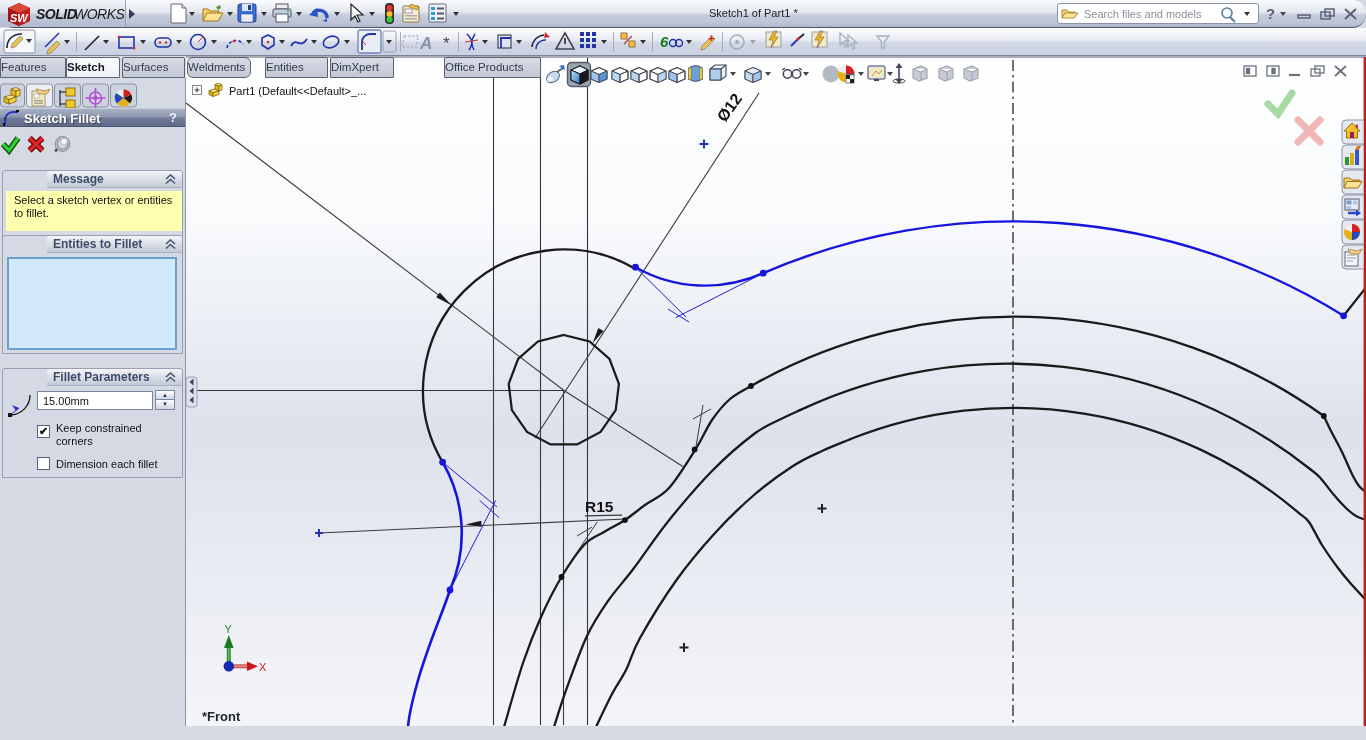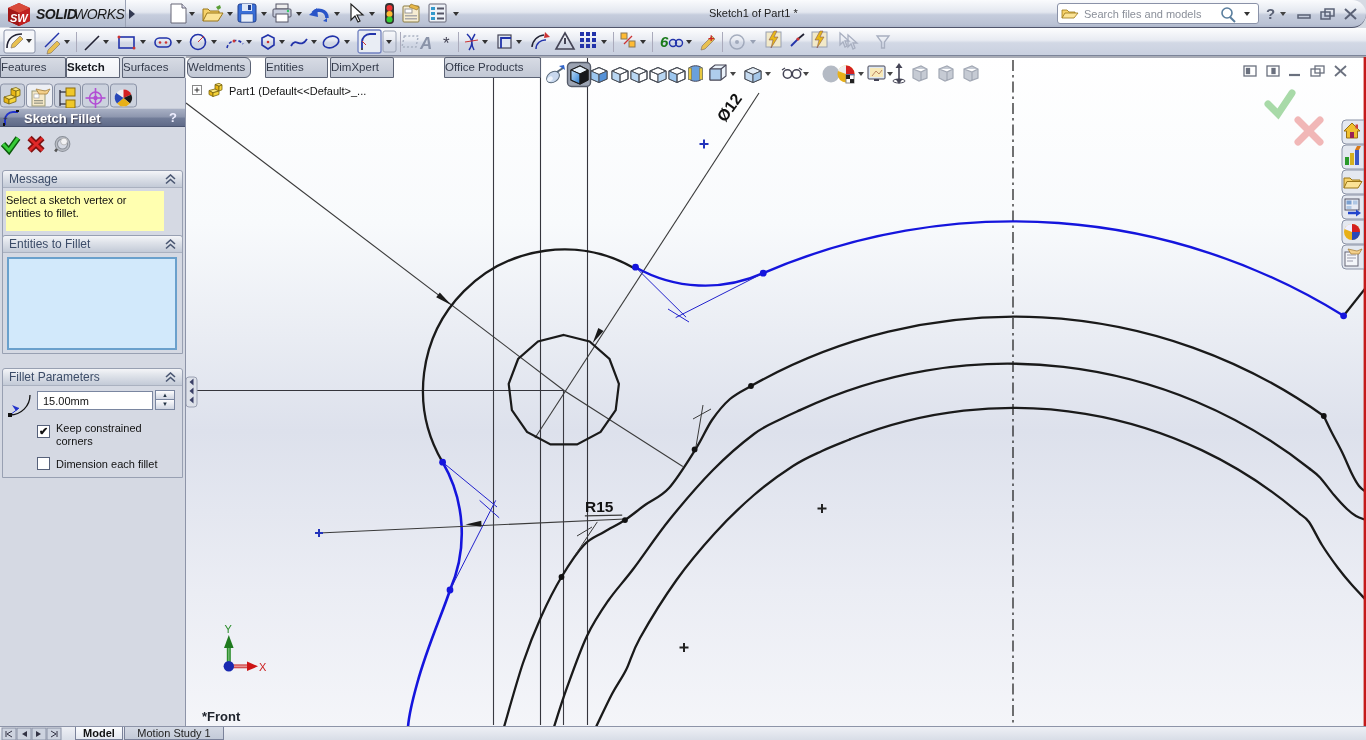--- a/index.html
+++ b/index.html
@@ -19,21 +19,21 @@
 #leftpanel { position:absolute; left:0; top:78px; width:186px; height:648px;
   background:#d5d9e3; border-right:1px solid #8d94a8; z-index:25; }
 #bottombar { position:absolute; left:0; top:726px; width:1366px; height:14px;
   background:linear-gradient(#eef0f5,#d8dde7); border-top:1px solid #8d94a8; }
 .tab { position:absolute; top:1px; height:21px; font-size:11.5px; color:#333a4a;
   background:linear-gradient(#d7dbe4,#c2c8d5); border:1px solid #5c6375;
   border-radius:2px 2px 0 0; text-align:left; line-height:19px; }
 .tab.active { background:linear-gradient(#fafbfd,#eef0f5); font-weight:bold; color:#16191f; z-index:5; }
 .sect { position:absolute; left:2px; width:181px; border:1px solid #98a0b2; border-radius:3px 3px 0 0; background:#d5d9e3; }
 .sect-h { height:17px; background:linear-gradient(#f4f5f8,#dfe3ea 40%,#c3cad7); border-bottom:1px solid #aab1c0;
-  border-radius:3px 3px 0 0; font-size:12px; font-weight:normal; color:#3c4c68; padding-left:6px; line-height:16px; position:relative; }
+  border-radius:3px 3px 0 0; font-size:12px; font-weight:bold; color:#3c4c68; padding-left:6px; line-height:16px; position:relative;margin-left:44px; }
 .chev { position:absolute; right:6px; top:2px; font-size:10px; color:#55617a; letter-spacing:-1px; }
 </style>
 </head>
 <body>
 <div id="root">
 
 <div id="titlebar">
   <div id="logoarea"></div>
   <svg width="1366" height="28" style="position:absolute;left:0;top:0">
 
@@ -656,21 +656,21 @@
     <circle cx="62.5" cy="11" r="6.2" fill="none" stroke="#8a8f98" stroke-width="3.4"></circle>
     <circle cx="62.5" cy="11" r="6.2" fill="none" stroke="#b8bcc4" stroke-width="1.4"></circle>
     <circle cx="64" cy="8.5" r="3.4" fill="#f2f2f4" stroke="#999" stroke-width="0.6"></circle>
     <path d="M57,16 l-1.8,2.6" stroke="#555" stroke-width="2.6"></path>
   </svg>
 
   <div class="sect" style="top:92px;height:147px;">
     <div class="sect-h">Message<svg class="chev" width="13" height="11" style="position:absolute;right:5px;top:3px">
             <path d="M2,5 L6.5,1 11,5 M2,9.5 L6.5,5.5 11,9.5" stroke="#4a5772" fill="none" stroke-width="1.6"></path>
           </svg></div>
-    <div style="position:absolute;left:3px;top:20px;width:158px;height:40px;background:#ffffb0;font-size:11px;color:#111;padding:3px 0;line-height:13px;">Select a sketch vertex or entities to fillet.</div>
+    <div style="position:absolute;left:3px;top:20px;width:176px;height:40px;background:#ffffb0;font-size:11px;color:#111;padding:3px 8px;line-height:13px;">Select a sketch vertex or entities to fillet.</div>
   </div>
 
   <div class="sect" style="top:157px;height:119px;">
     <div class="sect-h">Entities to Fillet<svg class="chev" width="13" height="11" style="position:absolute;right:5px;top:3px">
             <path d="M2,5 L6.5,1 11,5 M2,9.5 L6.5,5.5 11,9.5" stroke="#4a5772" fill="none" stroke-width="1.6"></path>
           </svg></div>
     <div style="position:absolute;left:4px;top:21px;width:170px;height:93px;background:#d2e9fb;border:2px solid #6aa0cc;"></div>
   </div>
 
   <div class="sect" style="top:290px;height:110px;">
@@ -688,30 +688,14 @@
       <div style="height:10px;background:linear-gradient(#fdfdfe,#cfd5e2);border:1px solid #7a86a0;font-size:6px;text-align:center;line-height:8px;color:#234;">▲</div>
       <div style="height:10px;background:linear-gradient(#fdfdfe,#cfd5e2);border:1px solid #7a86a0;border-top:none;font-size:6px;text-align:center;line-height:8px;color:#234;">▼</div>
     </div>
     <div style="position:absolute;left:34px;top:56px;width:13px;height:13px;background:#fff;border:1px solid #56617a;font-size:11px;line-height:11px;font-weight:bold;text-align:center;color:#111;">✔</div>
     <div style="position:absolute;left:53px;top:53px;font-size:11px;color:#111;line-height:13px;">Keep constrained<br>corners</div>
     <div style="position:absolute;left:34px;top:88px;width:13px;height:13px;background:#fff;border:1px solid #56617a;"></div>
     <div style="position:absolute;left:53px;top:89px;font-size:11px;color:#111;">Dimension each fillet</div>
   </div>
 </div>
 
-<div id="bottombar">
-  <svg width="70" height="14" style="position:absolute;left:1px;top:0">
-    <g>
-      <rect x="1" y="1" width="14" height="12" fill="#cdd3df" stroke="#8a92a6"></rect>
-      <rect x="16" y="1" width="14" height="12" fill="#cdd3df" stroke="#8a92a6"></rect>
-      <rect x="31" y="1" width="14" height="12" fill="#cdd3df" stroke="#8a92a6"></rect>
-      <rect x="46" y="1" width="14" height="12" fill="#cdd3df" stroke="#8a92a6"></rect>
-      <path d="M5,4 l0,6 M11,4 l-5,3 5,3" stroke="#334" stroke-width="1" fill="none"></path>
-      <polygon points="26,4 21,7 26,10" fill="#334"></polygon>
-      <polygon points="35,4 40,7 35,10" fill="#334"></polygon>
-      <path d="M56,4 l0,6 M50,4 l5,3 -5,3" stroke="#334" stroke-width="1" fill="none"></path>
-    </g>
-  </svg>
-  <div style="position:absolute;left:75px;top:0px;width:48px;height:13px;background:linear-gradient(#fbfcfe,#e4e8f0);border:1px solid #7a829a;border-top:none;font-size:11px;font-weight:bold;text-align:center;color:#111;">Model</div>
-  <div style="position:absolute;left:124px;top:0px;width:100px;height:13px;background:linear-gradient(#d4d9e4,#c3cad8);border:1px solid #7a829a;border-top:none;font-size:11px;text-align:center;color:#222;">Motion Study 1</div>
+
 </div>
 
-</div>
-
 </body></html>

